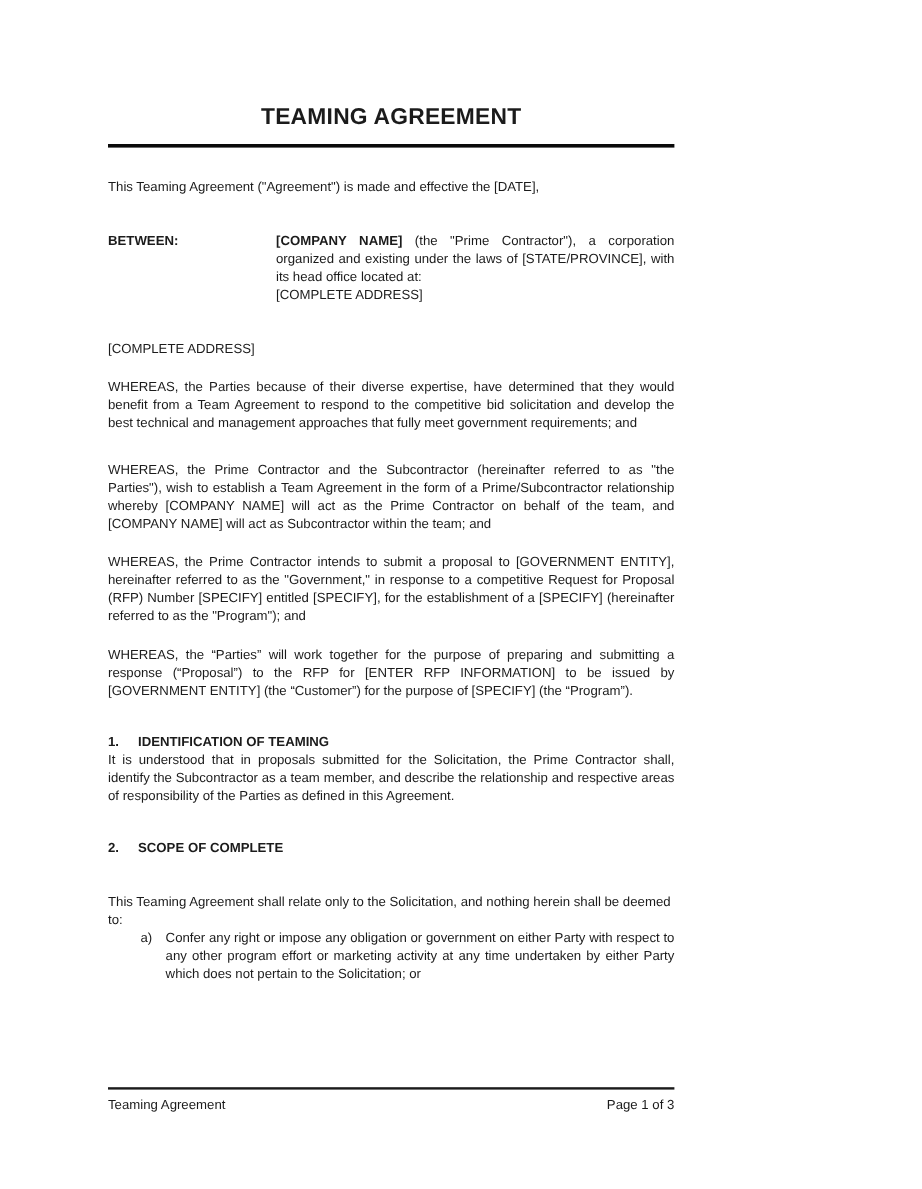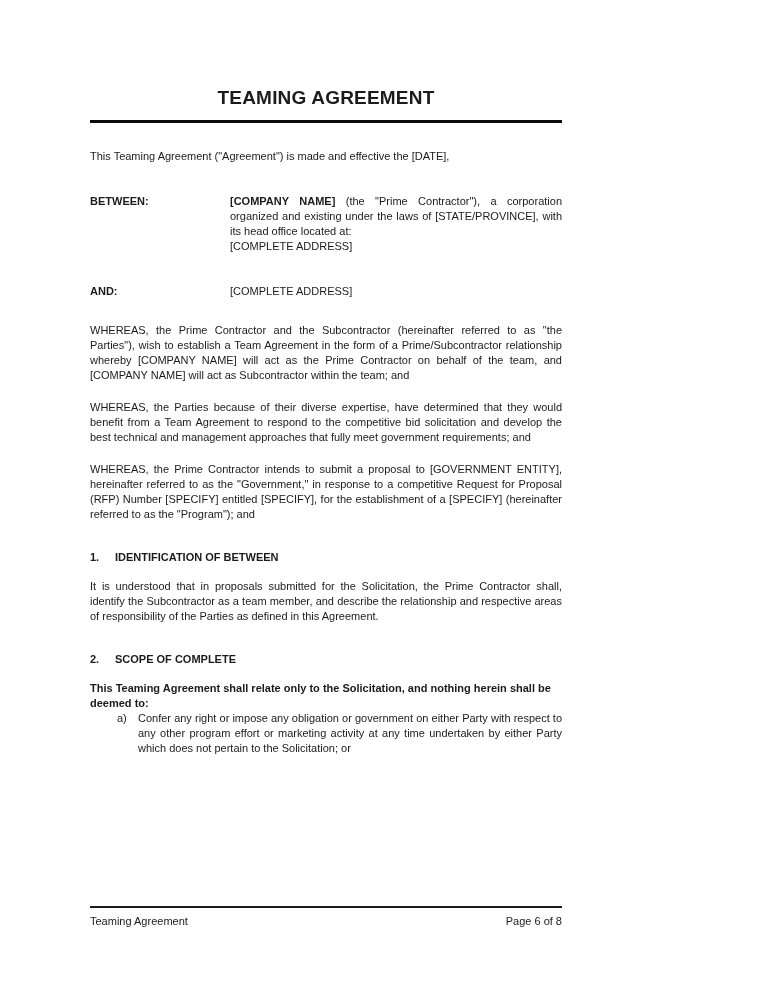--- a/index.html
+++ b/index.html
@@ -67,26 +67,24 @@
   }
   .section-heading {
     margin-top: 28px;
     font-weight: bold;
     display: flex;
   }
   .section-num {
     flex: 0 0 25px;
   }
   .section-body {
-    margin-top: 14px;
     text-align: justify;
   }
   .section-intro {
-    margin-top: 14px;
-    font-weight: bold;
+    margin-top: 30px;
   }
   .list-item {
     display: flex;
     margin-left: 27px;
   }
   .list-marker {
     flex: 0 0 21px;
   }
   .list-text {
     flex: 1 1 auto;
@@ -117,46 +115,46 @@
 
     <div class="party">
       <div class="party-label">BETWEEN:</div>
       <div class="party-body">
         <p class="party-text"><b>[COMPANY NAME]</b><span> (the "Prime Contractor"), a corporation organized and existing under the laws of [STATE/PROVINCE], with its head office located at:</span></p>
         <p class="party-address">[COMPLETE ADDRESS]</p>
       </div>
     </div>
 
     <div class="party">
-      <div class="party-label">AND:</div>
       <div class="party-body">
         <p class="party-address">[COMPLETE ADDRESS]</p>
       </div>
     </div>
 
+    <p class="body-par">WHEREAS, the Parties because of their diverse expertise, have determined that they would benefit from a Team Agreement to respond to the competitive bid solicitation and develop the best technical and management approaches that fully meet government requirements; and</p>
     <p class="body-par whereas-first">WHEREAS, the Prime Contractor and the Subcontractor (hereinafter referred to as "the Parties"), wish to establish a Team Agreement in the form of a Prime/Subcontractor relationship whereby [COMPANY NAME] will act as the Prime Contractor on behalf of the team, and [COMPANY NAME] will act as Subcontractor within the team; and</p>
-    <p class="body-par">WHEREAS, the Parties because of their diverse expertise, have determined that they would benefit from a Team Agreement to respond to the competitive bid solicitation and develop the best technical and management approaches that fully meet government requirements; and</p>
     <p class="body-par">WHEREAS, the Prime Contractor intends to submit a proposal to [GOVERNMENT ENTITY], hereinafter referred to as the "Government," in response to a competitive Request for Proposal (RFP) Number [SPECIFY] entitled [SPECIFY], for the establishment of a [SPECIFY] (hereinafter referred to as the "Program"); and</p>
+    <p class="body-par">WHEREAS, the “Parties” will work together for the purpose of preparing and submitting a response (“Proposal”) to the RFP for [ENTER RFP INFORMATION] to be issued by [GOVERNMENT ENTITY] (the “Customer”) for the purpose of [SPECIFY] (the “Program”).</p>
 
 
     <div class="section-heading">
       <span class="section-num">1.</span>
-      <span>IDENTIFICATION OF BETWEEN</span>
+      <span>IDENTIFICATION OF TEAMING</span>
     </div>
     <p class="section-body">It is understood that in proposals submitted for the Solicitation, the Prime Contractor shall, identify the Subcontractor as a team member, and describe the relationship and respective areas of responsibility of the Parties as defined in this Agreement.</p>
 
     <div class="section-heading">
       <span class="section-num">2.</span>
       <span>SCOPE OF COMPLETE</span>
     </div>
     <p class="section-intro">This Teaming Agreement shall relate only to the Solicitation, and nothing herein shall be deemed to:</p>
     <div class="list-item">
       <span class="list-marker">a)</span>
       <p class="list-text">Confer any right or impose any obligation or government on either Party with respect to any other program effort or marketing activity at any time undertaken by either Party which does not pertain to the Solicitation; or</p>
     </div>
 
   </div>
 
   <div class="footer">
     <span>Teaming Agreement</span>
-    <span>Page 6 of 8</span>
+    <span>Page 1 of 3</span>
   </div>
 </div>
 
 </body></html>

